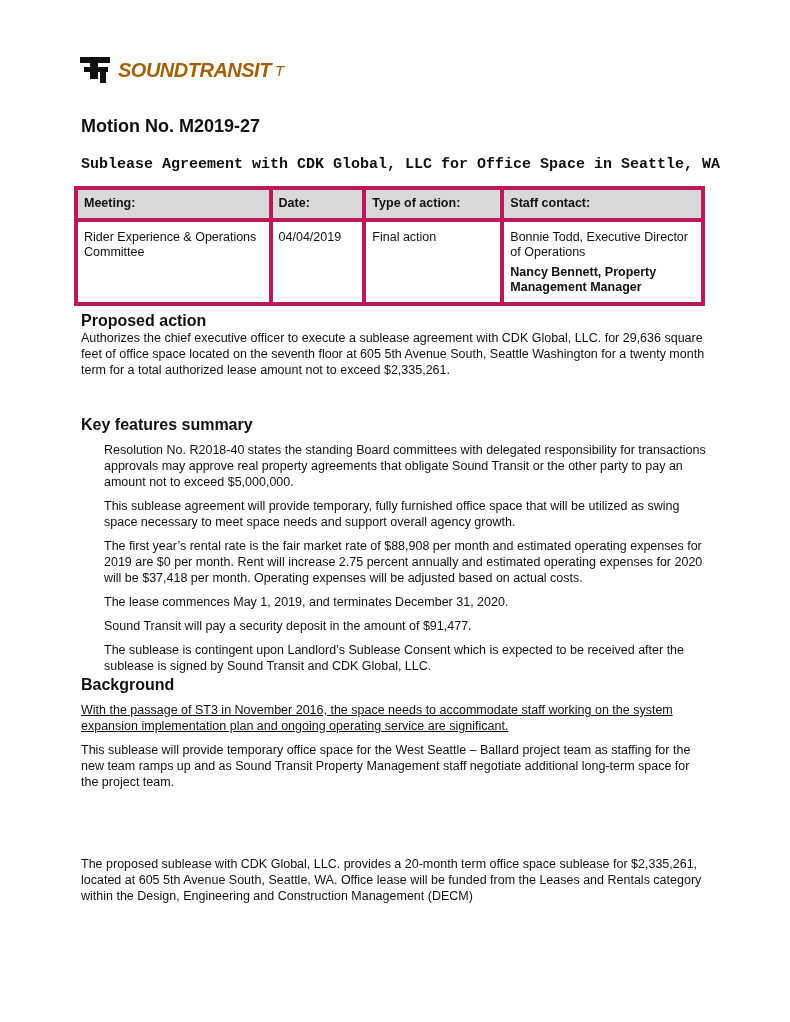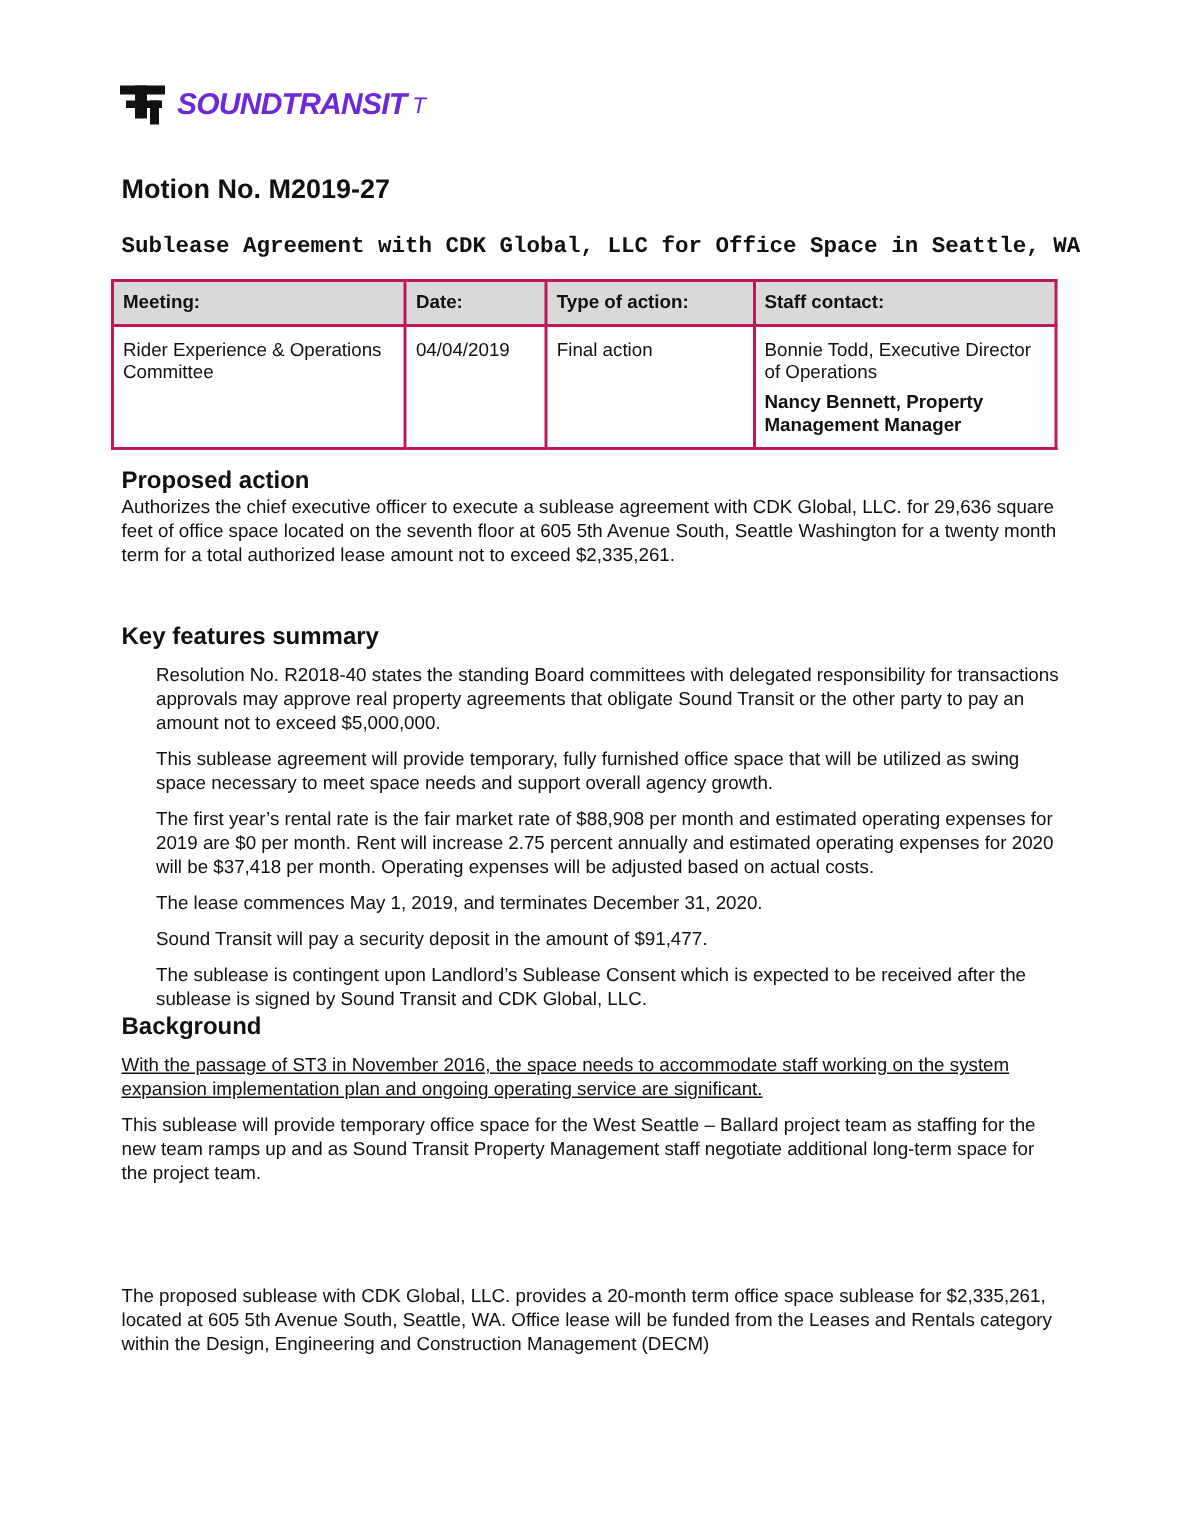--- a/index.html
+++ b/index.html
@@ -11,38 +11,38 @@
       position: absolute; left: 80px; top: 56px; height: 28px;
       display: flex; align-items: center;
     }
     .logo-mark { width: 34px; height: 26px; position: relative; }
     .logo-mark .bar1 { position: absolute; left: 0; top: 0; width: 30px; height: 6px; background: #111; }
     .logo-mark .stem1 { position: absolute; left: 10px; top: 0; width: 8px; height: 22px; background: #111; }
     .logo-mark .bar2 { position: absolute; left: 4px; top: 10px; width: 24px; height: 5px; background: #111; }
     .logo-mark .stem2 { position: absolute; left: 20px; top: 10px; width: 6px; height: 16px; background: #111; }
     .logo-text {
       margin-left: 4px; font-weight: bold; font-style: italic; font-size: 20px;
-      letter-spacing: -0.5px; color: #6d28d9; font-family: "Liberation Sans", sans-serif;
+      letter-spacing: -0.5px; color: #a16207; font-family: "Liberation Sans", sans-serif;
     }
 
     .title {
       position: absolute; left: 81px; top: 116px; margin: 0;
       font-size: 18px; font-weight: bold;
     }
     .subtitle {
       position: absolute; left: 81px; top: 156px; margin: 0;
       font-size: 15px; font-weight: bold; font-family: Liberation Mono, monospace;
     }
 
     table.meeting {
       position: absolute; left: 74px; top: 186px; width: 631px;
       border-collapse: collapse; font-size: 12.5px;
     }
     table.meeting th, table.meeting td {
-      border: 2px solid #be185d; vertical-align: top; text-align: left;
+      border: 4px solid #be185d; vertical-align: top; text-align: left;
       padding: 6px 6px;
     }
     table.meeting th { background: #d9d9d9; font-weight: bold; height: 16px; }
     table.meeting td { height: 66px; line-height: 15px; padding-top: 8px; }
     table.meeting td .bold { font-weight: bold; margin-top: 5px; display: block; }
 
     .section { position: absolute; left: 81px; width: 625px; }
     .section h2 { margin: 0; font-size: 16px; font-weight: bold; }
     .section p { margin: 0; font-size: 12.5px; line-height: 16px; }
     .indent { padding-left: 23px; }

